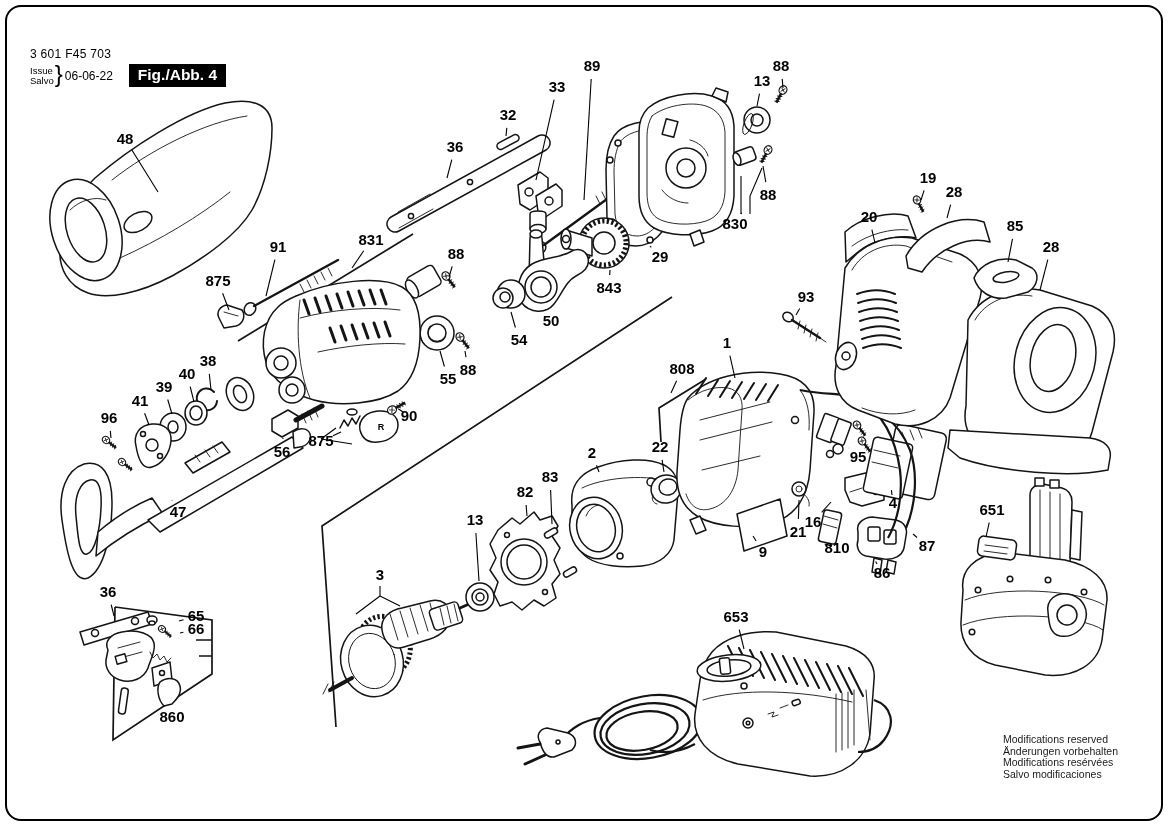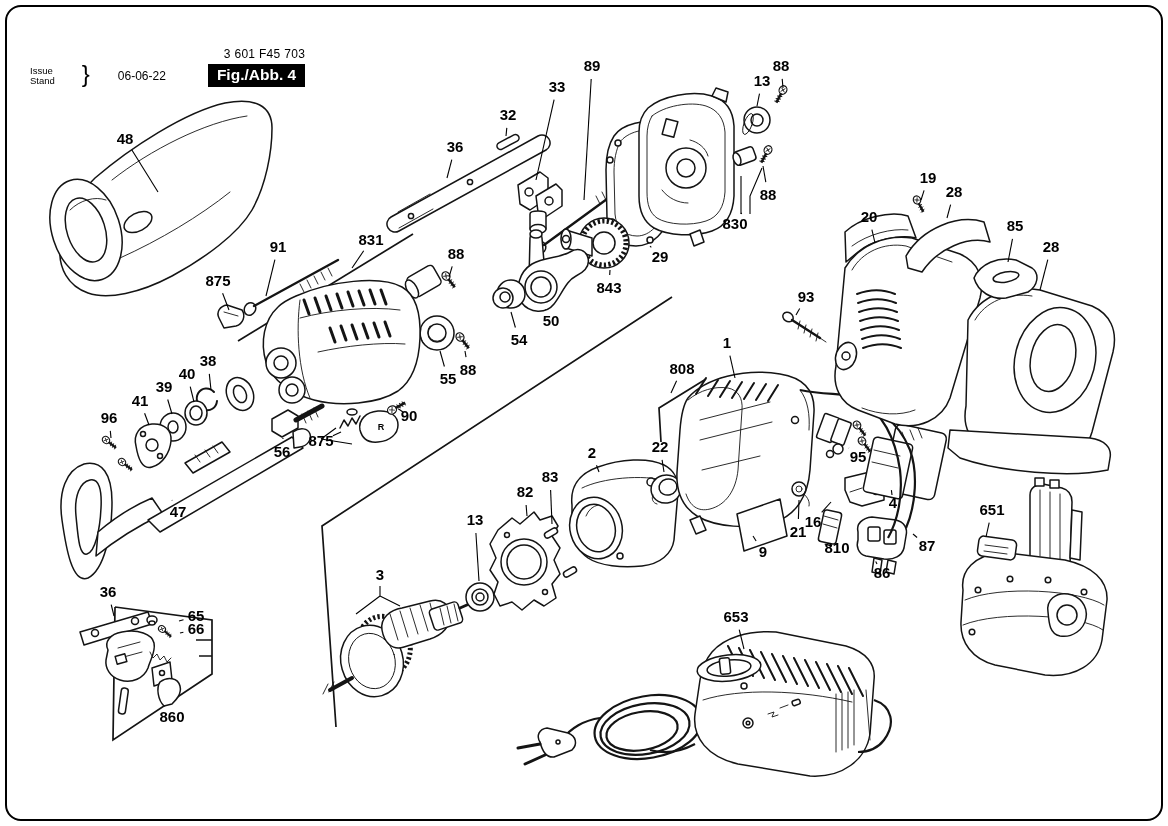--- a/index.html
+++ b/index.html
@@ -1,21 +1,21 @@
 <!DOCTYPE html>
 <html><head>
 <meta charset="utf-8">
 <style>
   html,body{margin:0;padding:0;background:#ffffff;}
   .page{position:relative;width:1168px;height:826px;background:#fff;overflow:hidden;
         font-family:"Liberation Sans",sans-serif;color:#000;}
   .page-border{position:absolute;inset:5px;border:2px solid #000;border-radius:16px;}
   .hdr{position:absolute;left:30px;top:47px;}
-  .hdr-num{font-size:12px;letter-spacing:.3px;text-align:right;}
-  .hdr-row{display:flex;align-items:center;margin-top:2px;gap:26px;}
+  .hdr-num{font-size:12px;letter-spacing:.3px;}
+  .hdr-row{display:flex;align-items:center;margin-top:2px;}
   .hdr-issue{font-size:9.5px;line-height:10px;}
   .hdr-brace{font-size:24px;font-weight:300;margin:-3px 2px 0 1px;}
   .hdr-date{font-size:12px;margin-right:16px;}
   .figbox{background:#000;color:#fff;font-weight:bold;font-size:15.5px;padding:2px 9px 3px 9px;}
   .ftr{position:absolute;left:1003px;top:734px;font-size:10.5px;line-height:11.5px;color:#1a1a1a;}
   svg.art{position:absolute;left:0;top:0;}
   .fw{fill:#fff;stroke:#141414;stroke-width:1.5;stroke-linejoin:round;stroke-linecap:round;}
   .ln{fill:none;stroke:#141414;stroke-width:1.5;stroke-linejoin:round;stroke-linecap:round;}
   .thin{stroke-width:0.9;}
   .v2{stroke-width:2;}
@@ -31,21 +31,21 @@
 <body>
 
 <div class="page">
   <div class="page-border"></div>
 
   <div class="hdr">
     <div class="hdr-num">3 601 F45 703</div>
     <div class="hdr-row">
       <div class="hdr-issue">
         <div>Issue</div>
-        <div>Stand</div>
+        <div>Salvo</div>
       </div>
       <div class="hdr-brace">}</div>
       <div class="hdr-date">06-06-22</div>
       <div class="figbox">Fig./Abb. 4</div>
     </div>
   </div>
 
   <svg class="art" width="1168" height="826" viewBox="0 0 1168 826">
     <defs>
       <g id="screw">
@@ -523,13 +523,19 @@
         <line x1="891.4" y1="490.1" x2="892" y2="495" class="leader"></line>
         <text x="893" y="508" class="plbl">4</text>
         <line x1="989.2" y1="522.7" x2="986" y2="537" class="leader"></line>
         <text x="992" y="515" class="plbl">651</text>
         <line x1="739.2" y1="629.6" x2="744" y2="649" class="leader"></line>
         <text x="736" y="622" class="plbl">653</text>
         <text x="381" y="430" class="plbl small">R</text>
       </g>
   </svg>
 
+  <div class="ftr">
+      <div>Modifications reserved</div>
+      <div>Änderungen vorbehalten</div>
+      <div>Modifications resérvées</div>
+      <div>Salvo modificaciones</div>
+    </div>
 </div>
 
 </body></html>

